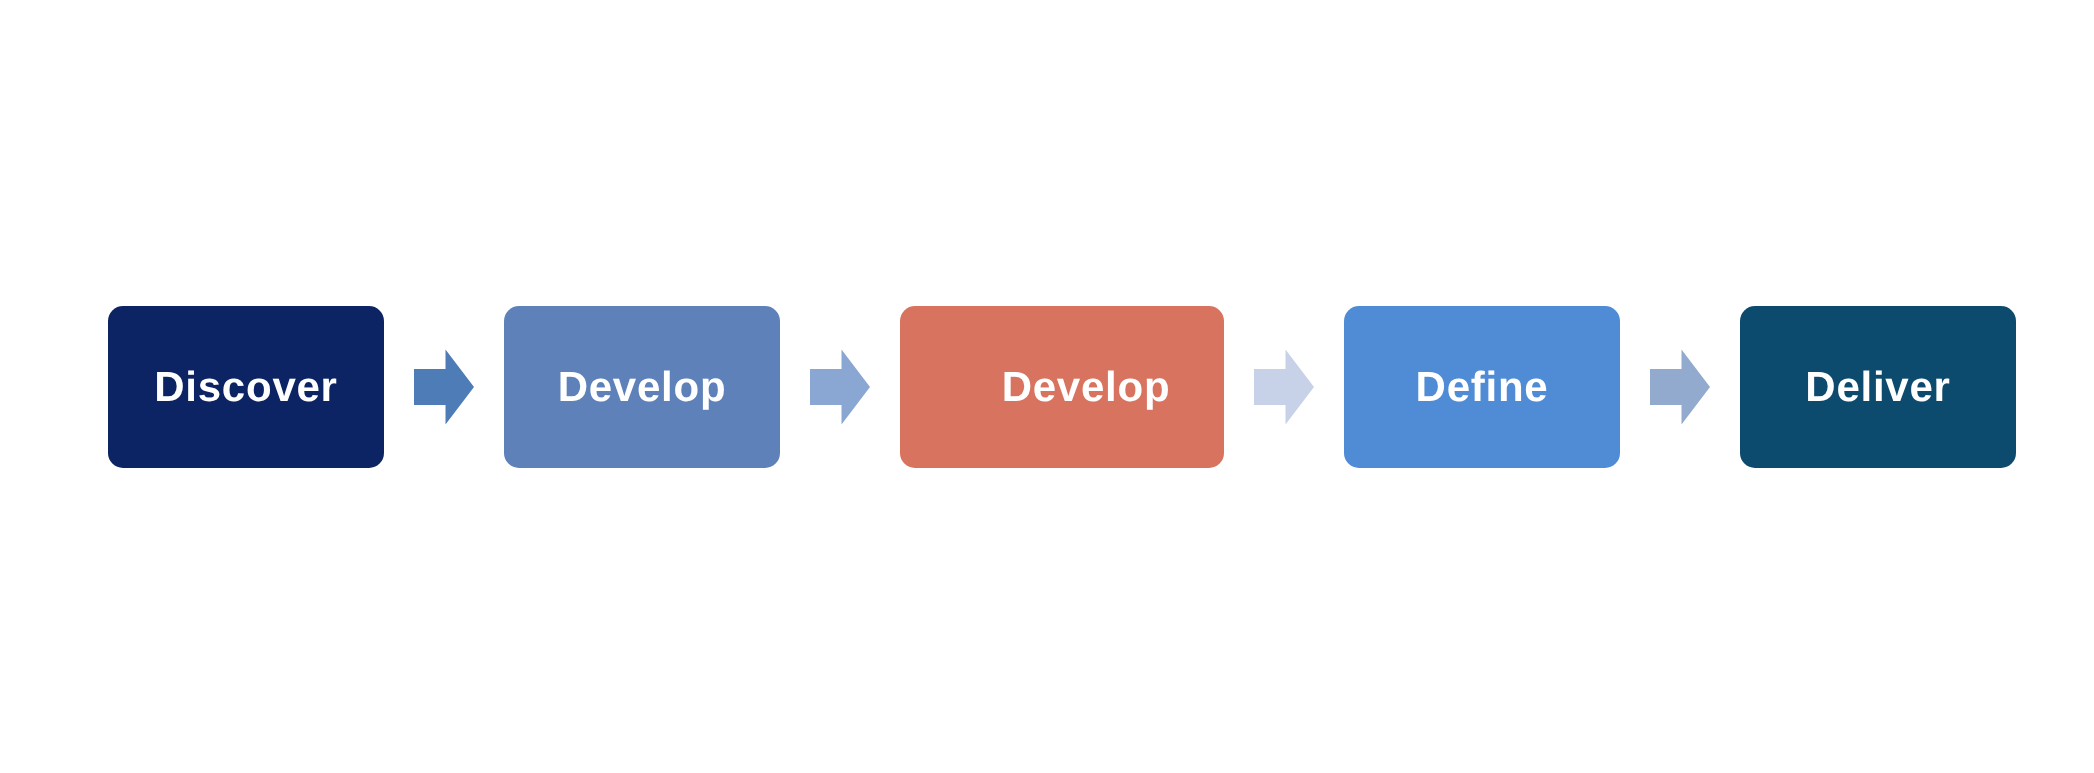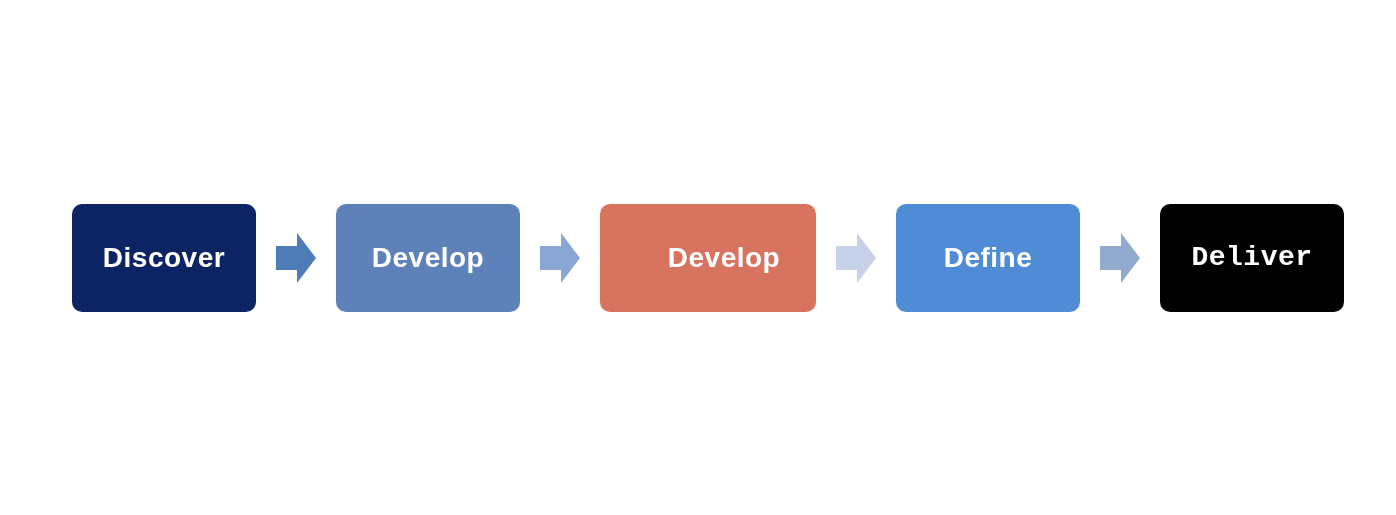--- a/index.html
+++ b/index.html
@@ -76,18 +76,18 @@
     </svg>
 
     <div class="stage-box" style="background: rgb(79, 140, 213);">
       <span class="stage-label">Define</span>
     </div>
 
     <svg class="arrow" width="40" height="50" viewBox="0 0 40 50">
       <polygon points="0,13 21,13 21,0 40,25 21,50 21,37 0,37" fill="#92aace"></polygon>
     </svg>
 
-    <div class="stage-box" style="background: #000000; font-family: Liberation Mono, monospace;">
+    <div class="stage-box" style="background: #0c4a6e;">
       <span class="stage-label">Deliver</span>
     </div>
 
   </div>
 </div>
 
 </body></html>

